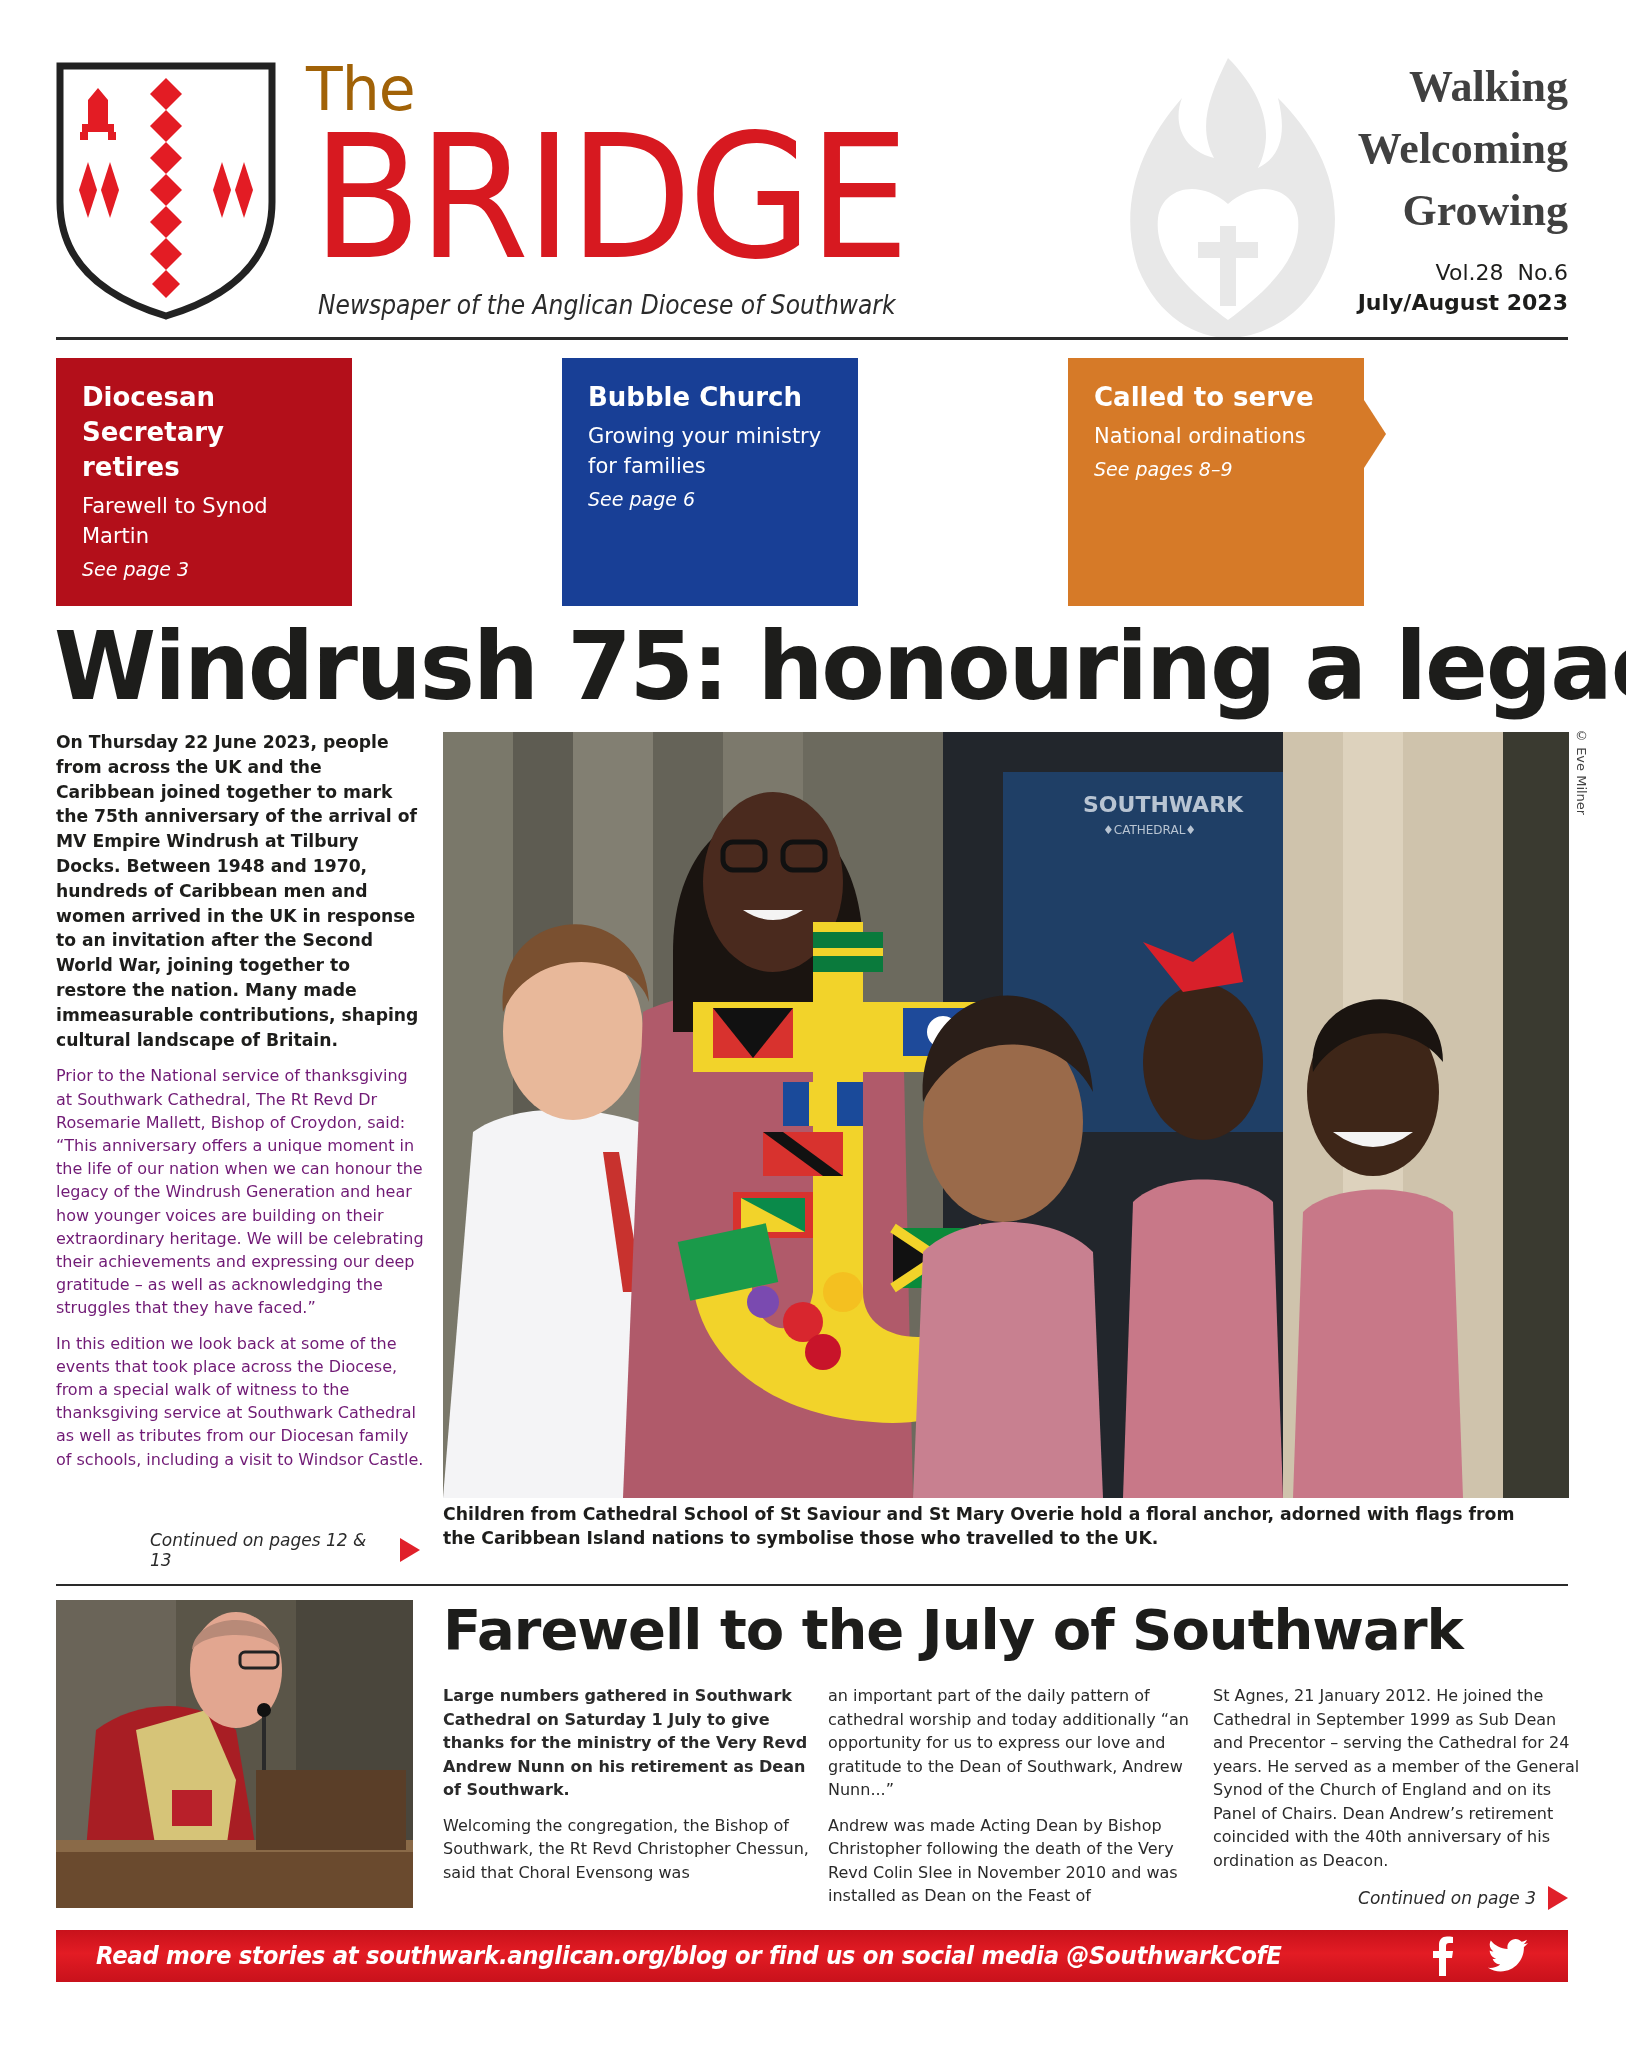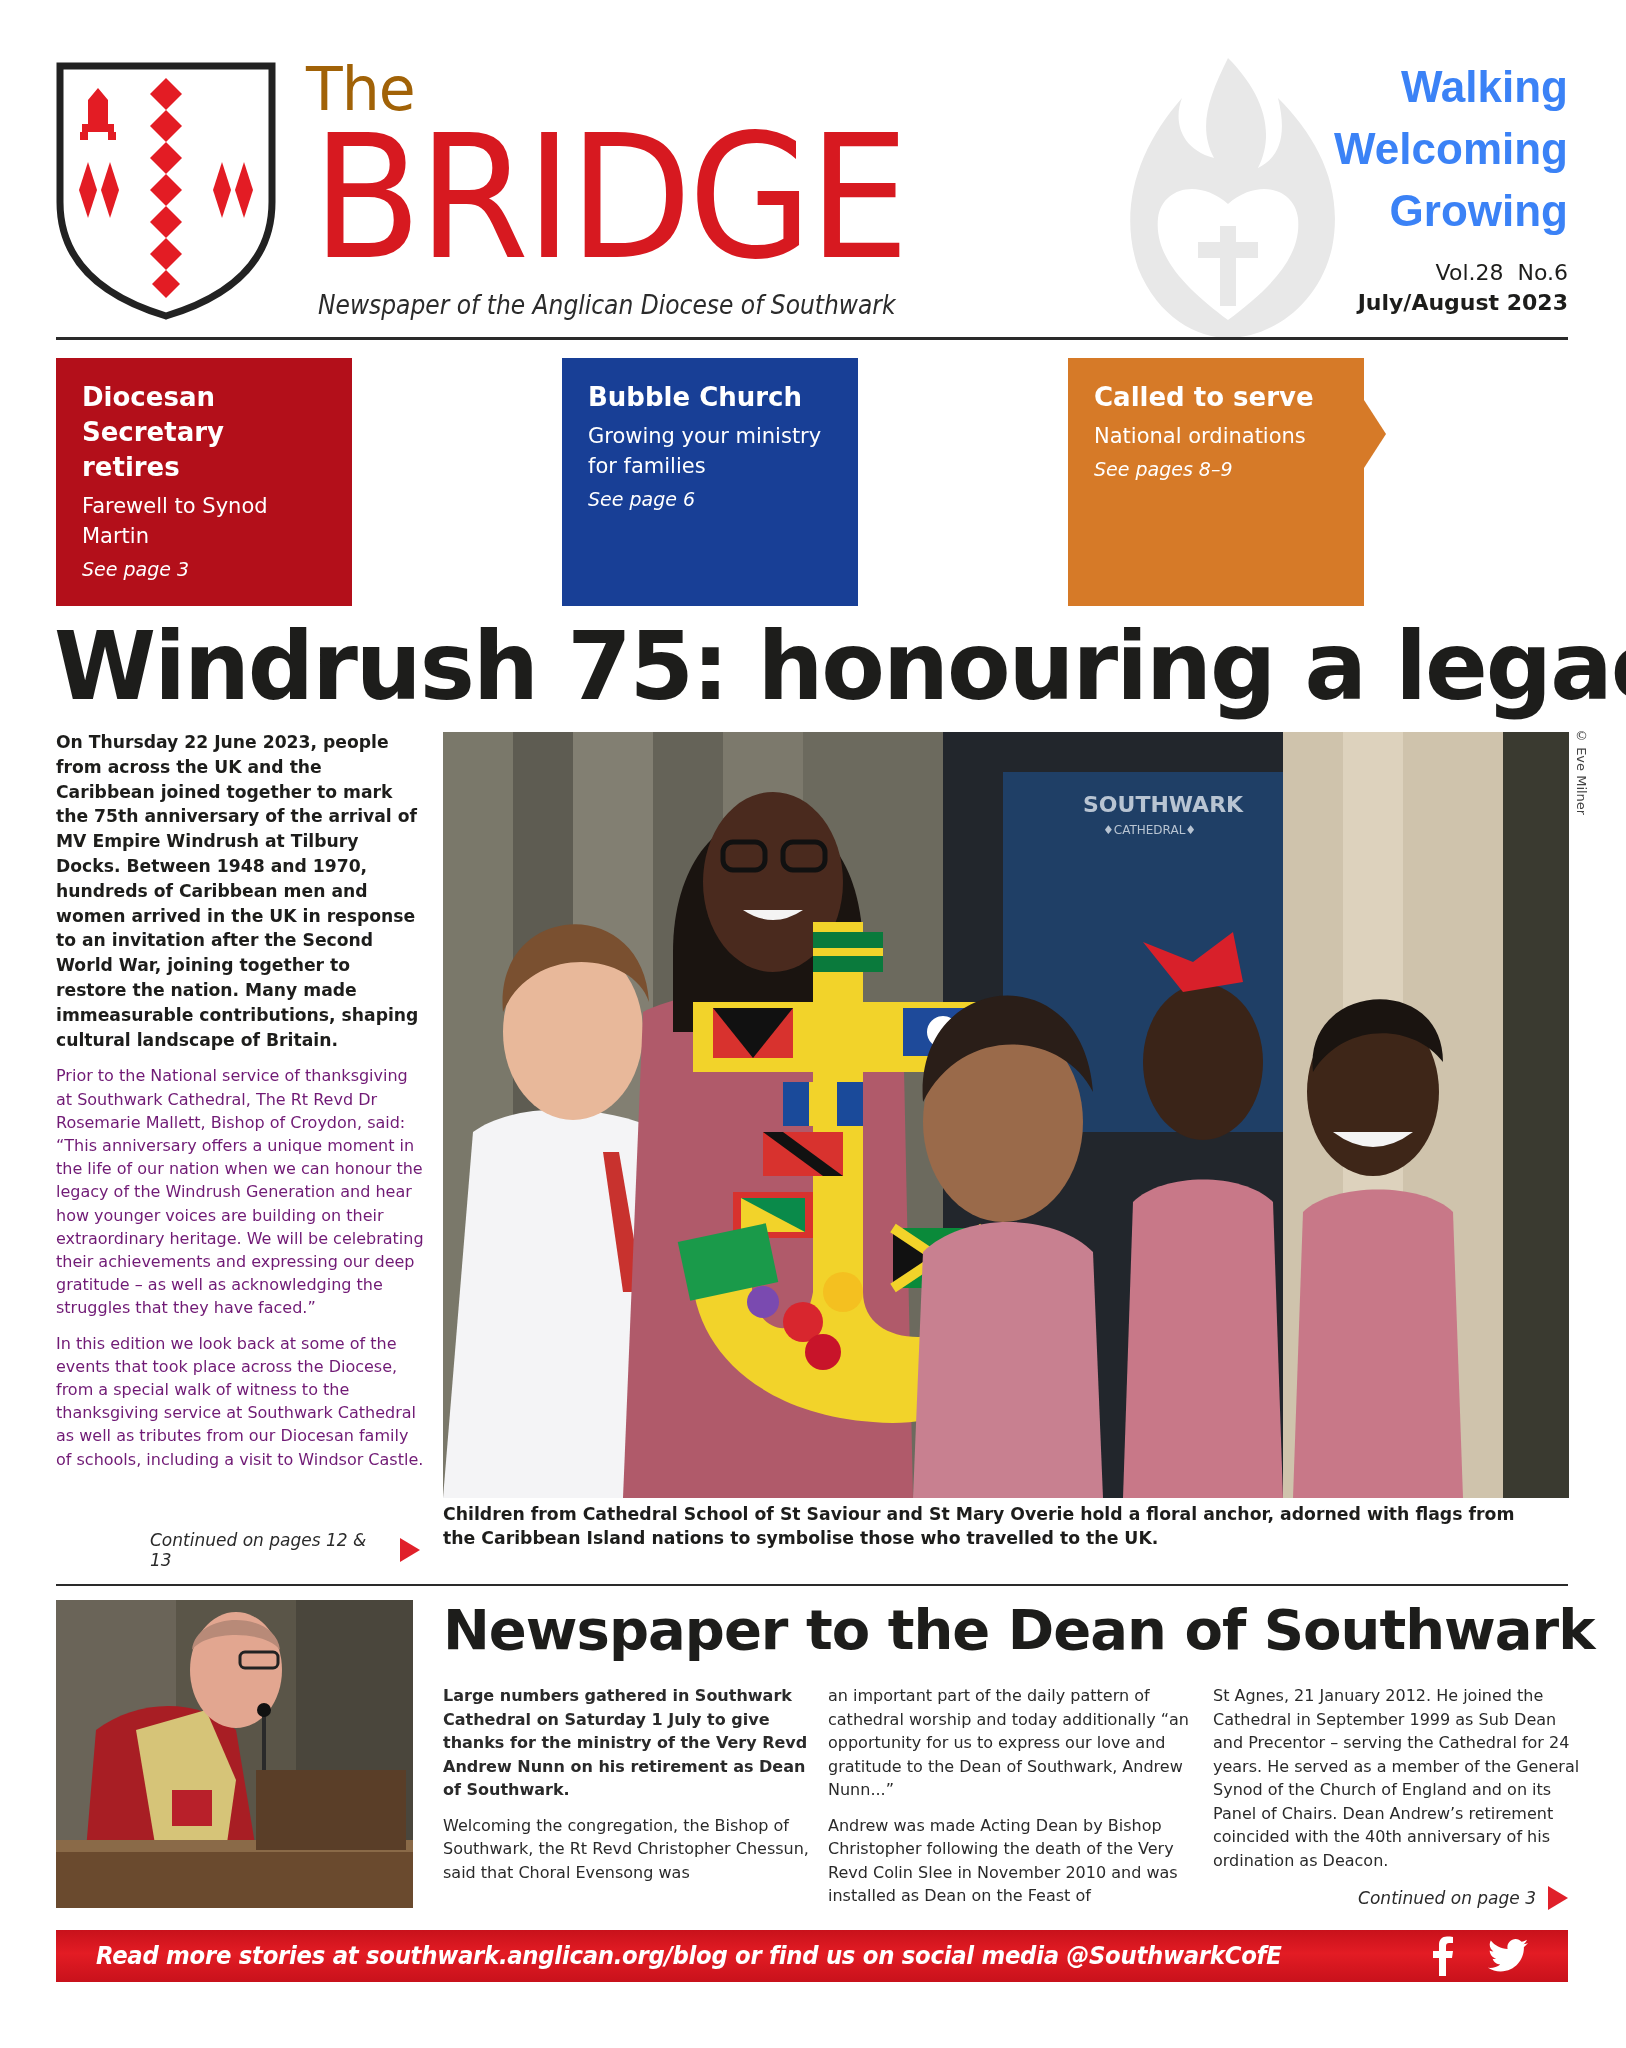--- a/index.html
+++ b/index.html
@@ -5,21 +5,21 @@
   * { box-sizing: border-box; margin: 0; padding: 0; }
   html, body { width: 1626px; height: 2048px; background: #ffffff; overflow: hidden; }
   body { position: relative; font-family: "DejaVu Sans", sans-serif; color: #1d1d1b; }
 
   
   .crest { position: absolute; left: 56px; top: 62px; width: 220px; height: 258px; }
   .the { position: absolute; left: 306px; top: 54px; font-family: "DejaVu Sans", sans-serif; font-size: 60px; color: #a16207; letter-spacing: -1px; }
   .bridge { position: absolute; left: 312px; top: 112px; font-family: "DejaVu Sans", sans-serif; font-size: 172px; line-height: 172px; color: #d71920; letter-spacing: -4px; transform: scaleX(0.93); transform-origin: left top; }
   .tagline { position: absolute; left: 318px; top: 290px; font-family: "DejaVu Sans", sans-serif; font-style: italic; font-size: 26px; color: #2b2b2b; transform: scaleX(0.9); transform-origin: left top; white-space: nowrap; }
   .flame { position: absolute; left: 1118px; top: 58px; width: 220px; height: 280px; }
-  .motto { position: absolute; right: 58px; top: 56px; text-align: right; font-family: Liberation Sans, sans-serif; font-weight: bold; font-size: 44px; line-height: 62px; color: #3b82f6; }
+  .motto { position: absolute; right: 58px; top: 56px; text-align: right; font-family: Liberation Serif, serif; font-weight: bold; font-size: 44px; line-height: 62px; color: #404040; }
   .issue { position: absolute; right: 58px; top: 258px; text-align: right; font-size: 22px; line-height: 30px; color: #1d1d1b; }
   .issue .date { font-weight: bold; }
   .rule { position: absolute; left: 56px; width: 1512px; height: 3px; background: #2a2a2a; }
 
   
   .teaser { position: absolute; top: 358px; height: 248px; display: flex; overflow: hidden; flex-direction: column; }
   .teaser .panel { width: 296px; height: 100%; padding: 22px 26px; color: #fff; position: relative; }
   .teaser .t-title { font-family: "DejaVu Sans", sans-serif; font-weight: bold; font-size: 26px; line-height: 35px; }
   .teaser .t-sub { font-size: 21px; line-height: 30px; margin-top: 6px; }
   .teaser .t-see { font-style: italic; font-size: 19px; line-height: 28px; margin-top: 4px; }
@@ -278,21 +278,21 @@
     <path d="M136 50 C140 10 220 10 224 50 C210 30 150 30 136 50Z" fill="#b88a78"></path>
     <rect x="184" y="52" width="38" height="16" rx="5" fill="none" stroke="#222" stroke-width="3"></rect>
     <rect x="206" y="110" width="4" height="140" fill="#2a2a2a"></rect>
     <circle cx="208" cy="110" r="7" fill="#111"></circle>
     <rect x="0" y="240" width="357" height="68" fill="#6a4a2e"></rect>
     <rect x="0" y="240" width="357" height="12" fill="#8a6a48"></rect>
     <rect x="200" y="170" width="150" height="80" fill="#5a3e28"></rect>
   </svg>
 </div>
 
-<h2 class="dean-head">Newspaper to the Dean of Southwark</h2>
+<h2 class="dean-head">Farewell to the July of Southwark</h2>
 
 <div class="dcol c1">
   <p class="dlead">Large numbers gathered in Southwark Cathedral on Saturday 1 July to give thanks for the ministry of the Very Revd Andrew Nunn on his retirement as Dean of Southwark.</p>
   <p>Welcoming the congregation, the Bishop of Southwark, the Rt Revd Christopher Chessun, said that Choral Evensong was</p>
 </div>
 <div class="dcol c2">
   <p>an important part of the daily pattern of cathedral worship and today additionally “an opportunity for us to express our love and gratitude to the Dean of Southwark, Andrew Nunn...”</p>
   <p>Andrew was made Acting Dean by Bishop Christopher following the death of the Very Revd Colin Slee in November 2010 and was installed as Dean on the Feast of</p>
 </div>
 <div class="dcol c3">

